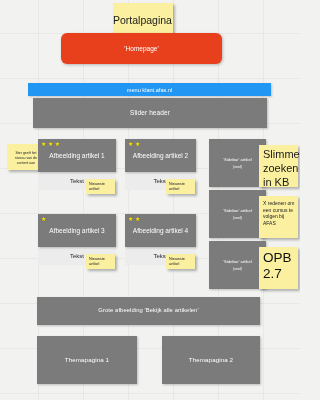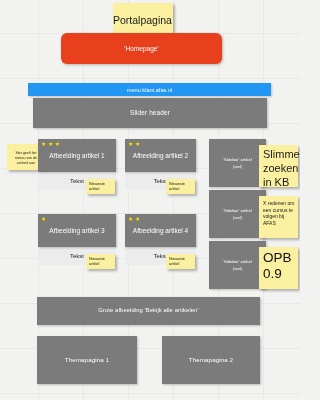--- a/index.html
+++ b/index.html
@@ -261,21 +261,21 @@
       <span>X redenen om een cursus te volgen bij AFAS</span>
     </div>
   </div>
 
   <div class="side-row" style="left:209px; top:241px; width:90px; height:48px;">
     <div class="box">
       <span class="l1">'Sidebar' artikel</span>
       <span class="l2">(veel)</span>
     </div>
     <div class="sticky note" id="note-opb">
-      <span>OPB 0.9</span>
+      <span>OPB 2.7</span>
     </div>
   </div>
 
   <div class="ab gray" id="big-banner">
     <span class="gray-lbl">Grote afbeelding  'Bekijk alle artikelen'</span>
   </div>
 
   <div class="ab gray" id="theme-1">
     <span class="gray-lbl">Themapagina 1</span>
   </div>

